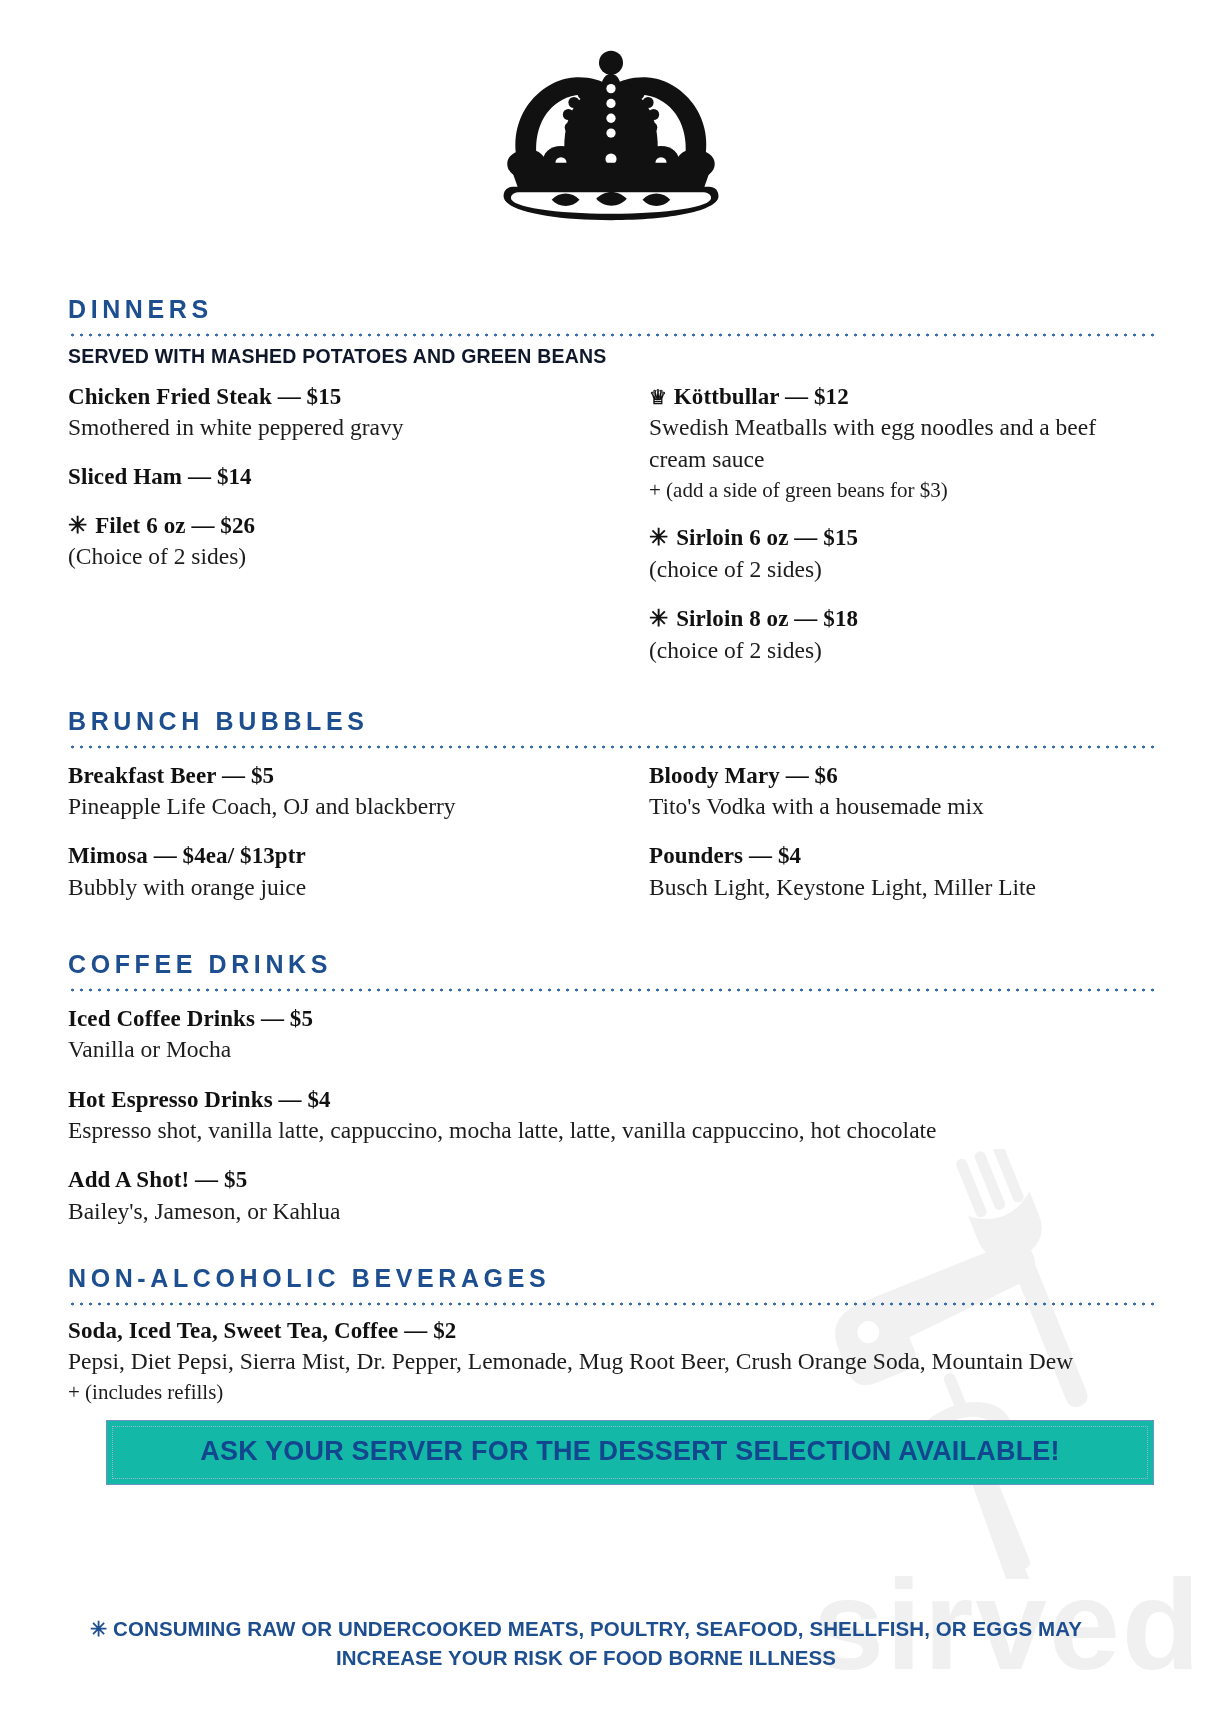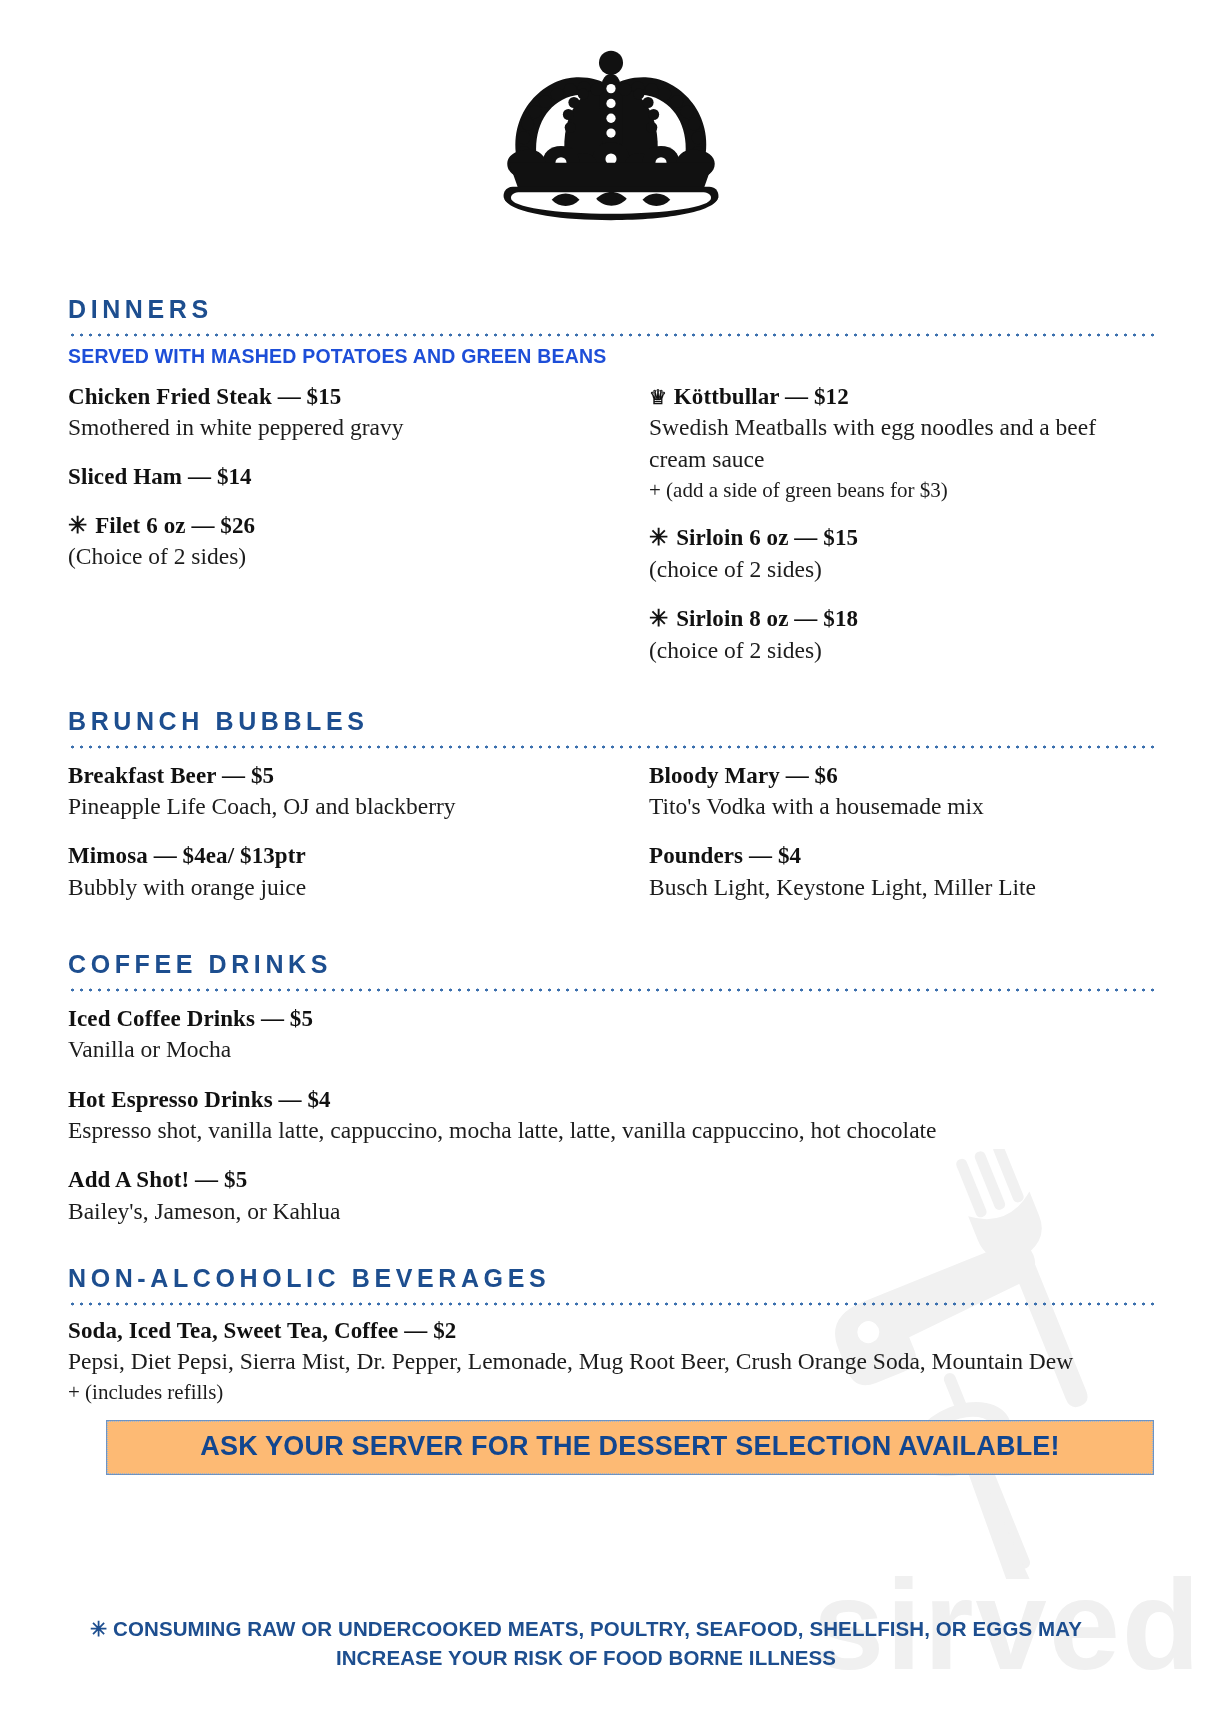--- a/index.html
+++ b/index.html
@@ -80,21 +80,21 @@
     background-image: radial-gradient(circle, #3a6fae 1.4px, rgba(0,0,0,0) 1.6px);
     background-size: 9px 4px;
     background-repeat: repeat-x;
     background-position: 0 center;
   }
   .sec-sub {
     font-family: "Liberation Sans", sans-serif;
     font-weight: 700;
     font-size: 19.5px;
     letter-spacing: 0.2px;
-    color: #1d4ed8;
+    color: #0f172a;
     margin: 8px 0 14px 0;
   }
 
   .cols {
     display: flex;
     gap: 0;
   }
   .col { width: 50%; padding-right: 24px; }
   .col.right { padding-left: 38px; padding-right: 0; }
 
@@ -123,21 +123,22 @@
   .mark.star { letter-spacing: 2px; }
   .mark.crown { letter-spacing: 1px; font-size: 20px; }
 
   
   .single .item-desc { font-size: 23.5px; }
 
   
   .callout {
     margin: 14px 0 0 38px;
     border: 1px solid #6f93c0;
-    background: #fdba74;
+    padding: 5px;
+    background: #14b8a6;
     position: relative;
     z-index: 3;
   }
   .callout-inner {
     border: 1px dotted #9ab4d4;
     padding: 9px 16px 11px 16px;
     text-align: center;
   }
   .callout-text {
     font-family: "Liberation Sans", sans-serif;

